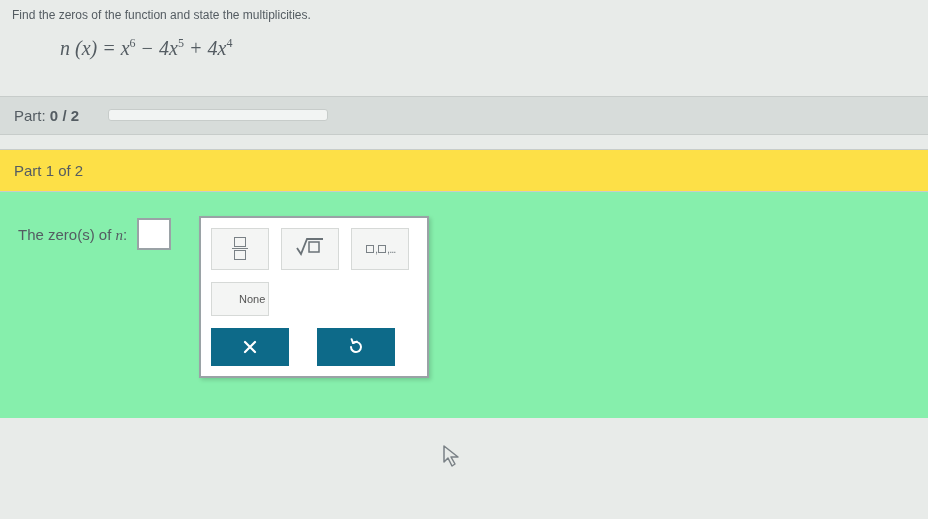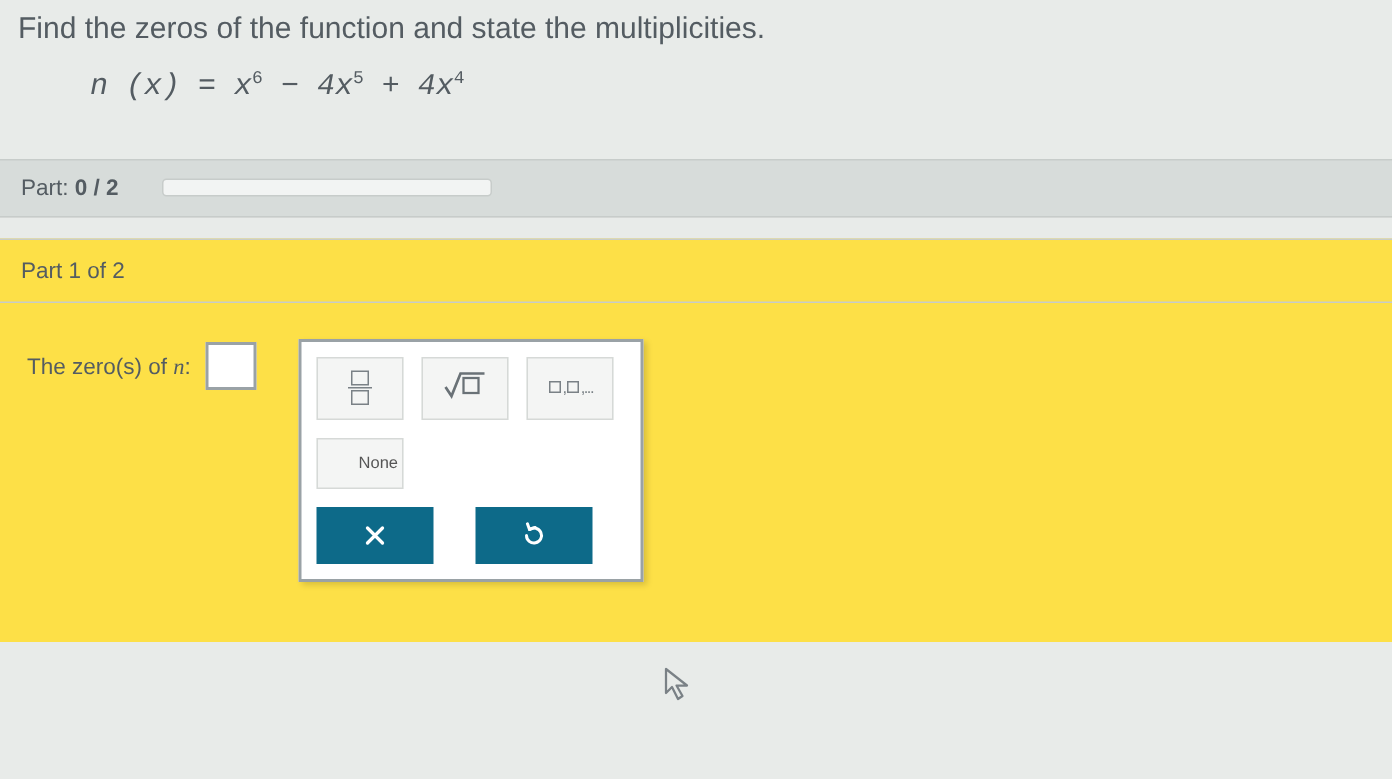--- a/index.html
+++ b/index.html
@@ -13,26 +13,26 @@
       background: #e8ebe9;
       font-family: Arial, Helvetica, sans-serif;
       color: #4a5358;
       overflow: hidden;
       position: relative;
     }
     .question-area {
       padding: 8px 12px 16px 12px;
     }
     .question-text {
-      font-size: 20px;
+      font-size: 12px;
       color: #545c62;
       margin-bottom: 14px;
     }
     .equation {
-      font-family: Liberation Mono, monospace;
+      font-family: Liberation Serif, serif;
       font-size: 20px;
       font-style: italic;
       padding-left: 48px;
       margin-bottom: 20px;
       color: #545c62;
     }
     .equation sup {
       font-size: 12px;
       vertical-align: super;
       font-style: normal;
@@ -68,21 +68,21 @@
     .part-header {
       background: #fde047;
       padding: 12px 14px;
       font-size: 15px;
       color: #545c62;
       margin-top: 14px;
       border-top: 1px solid #c7ccca;
       border-bottom: 1px solid #c7ccca;
     }
     .answer-area {
-      background: #fde047;
+      background: #86efac;
       padding: 24px 18px 40px 18px;
       display: flex;
       align-items: flex-start;
       gap: 10px;
     }
     .answer-label {
       font-size: 15px;
       color: #545c62;
       margin-top: 10px;
     }

